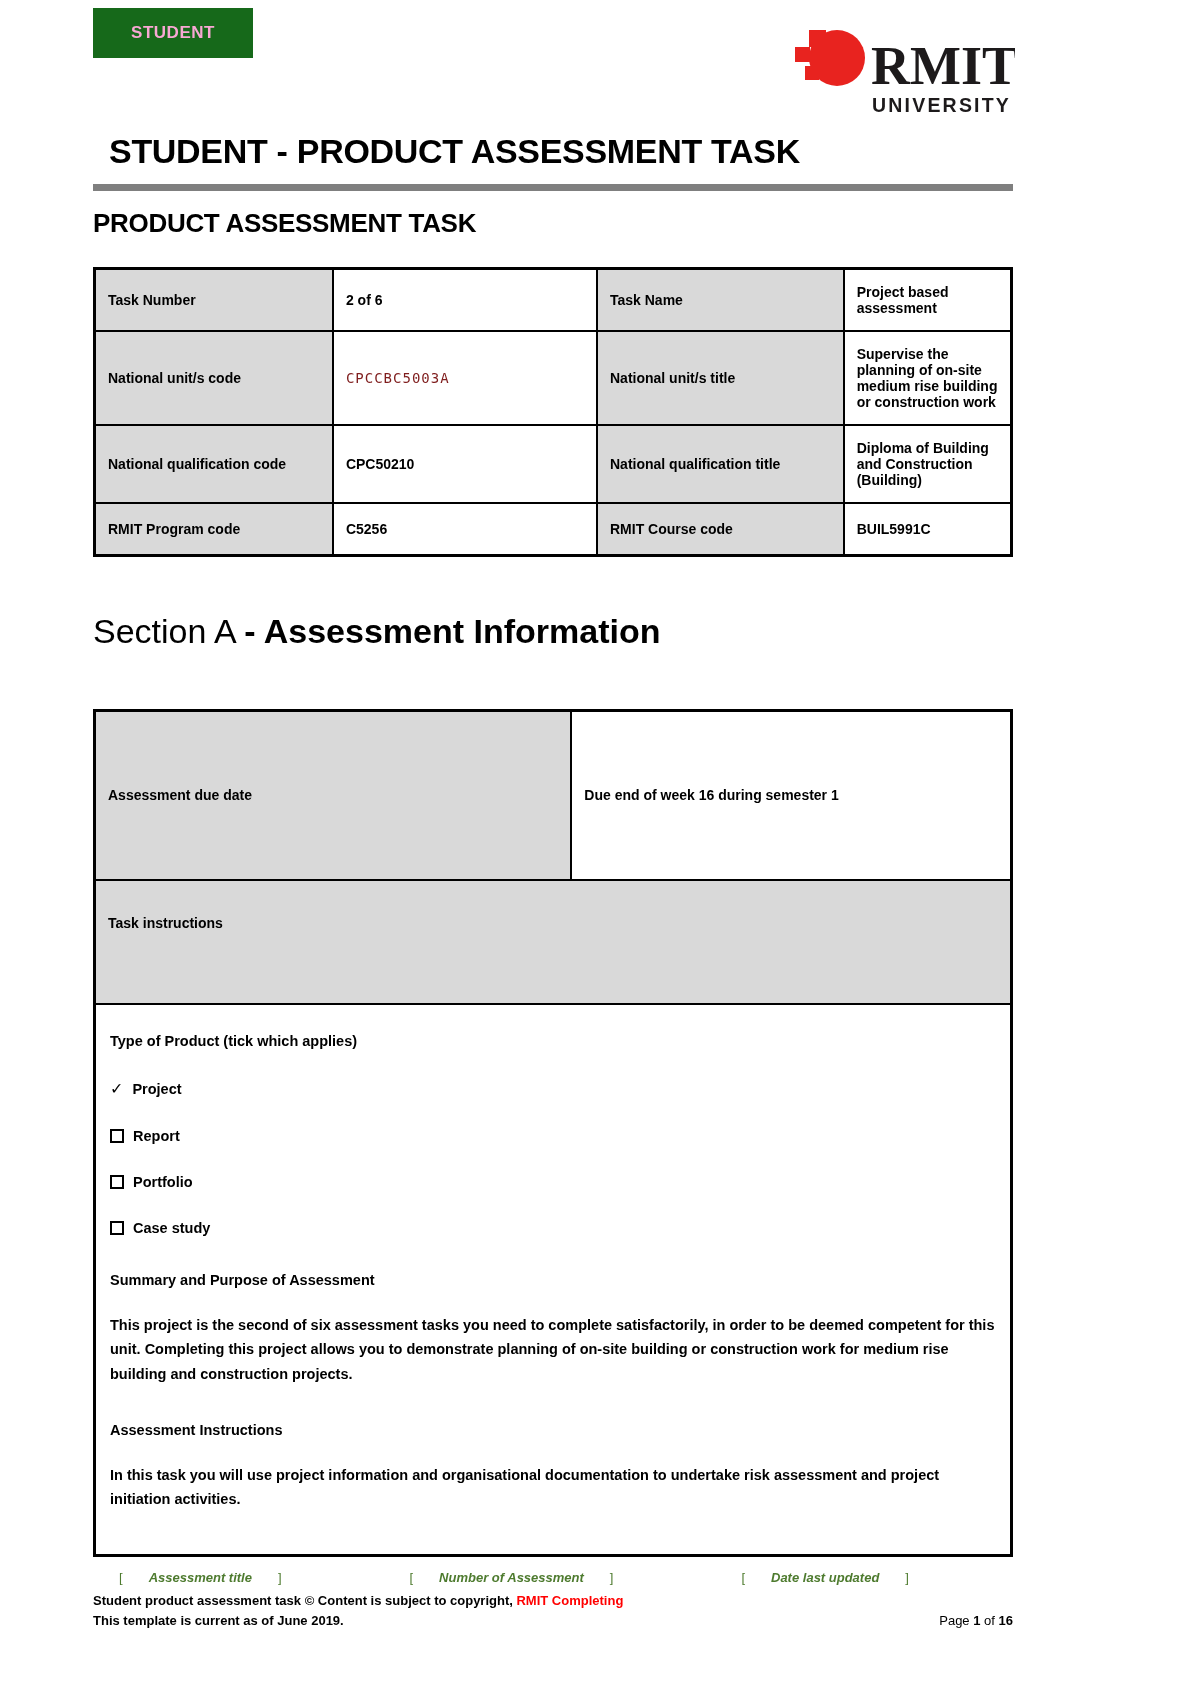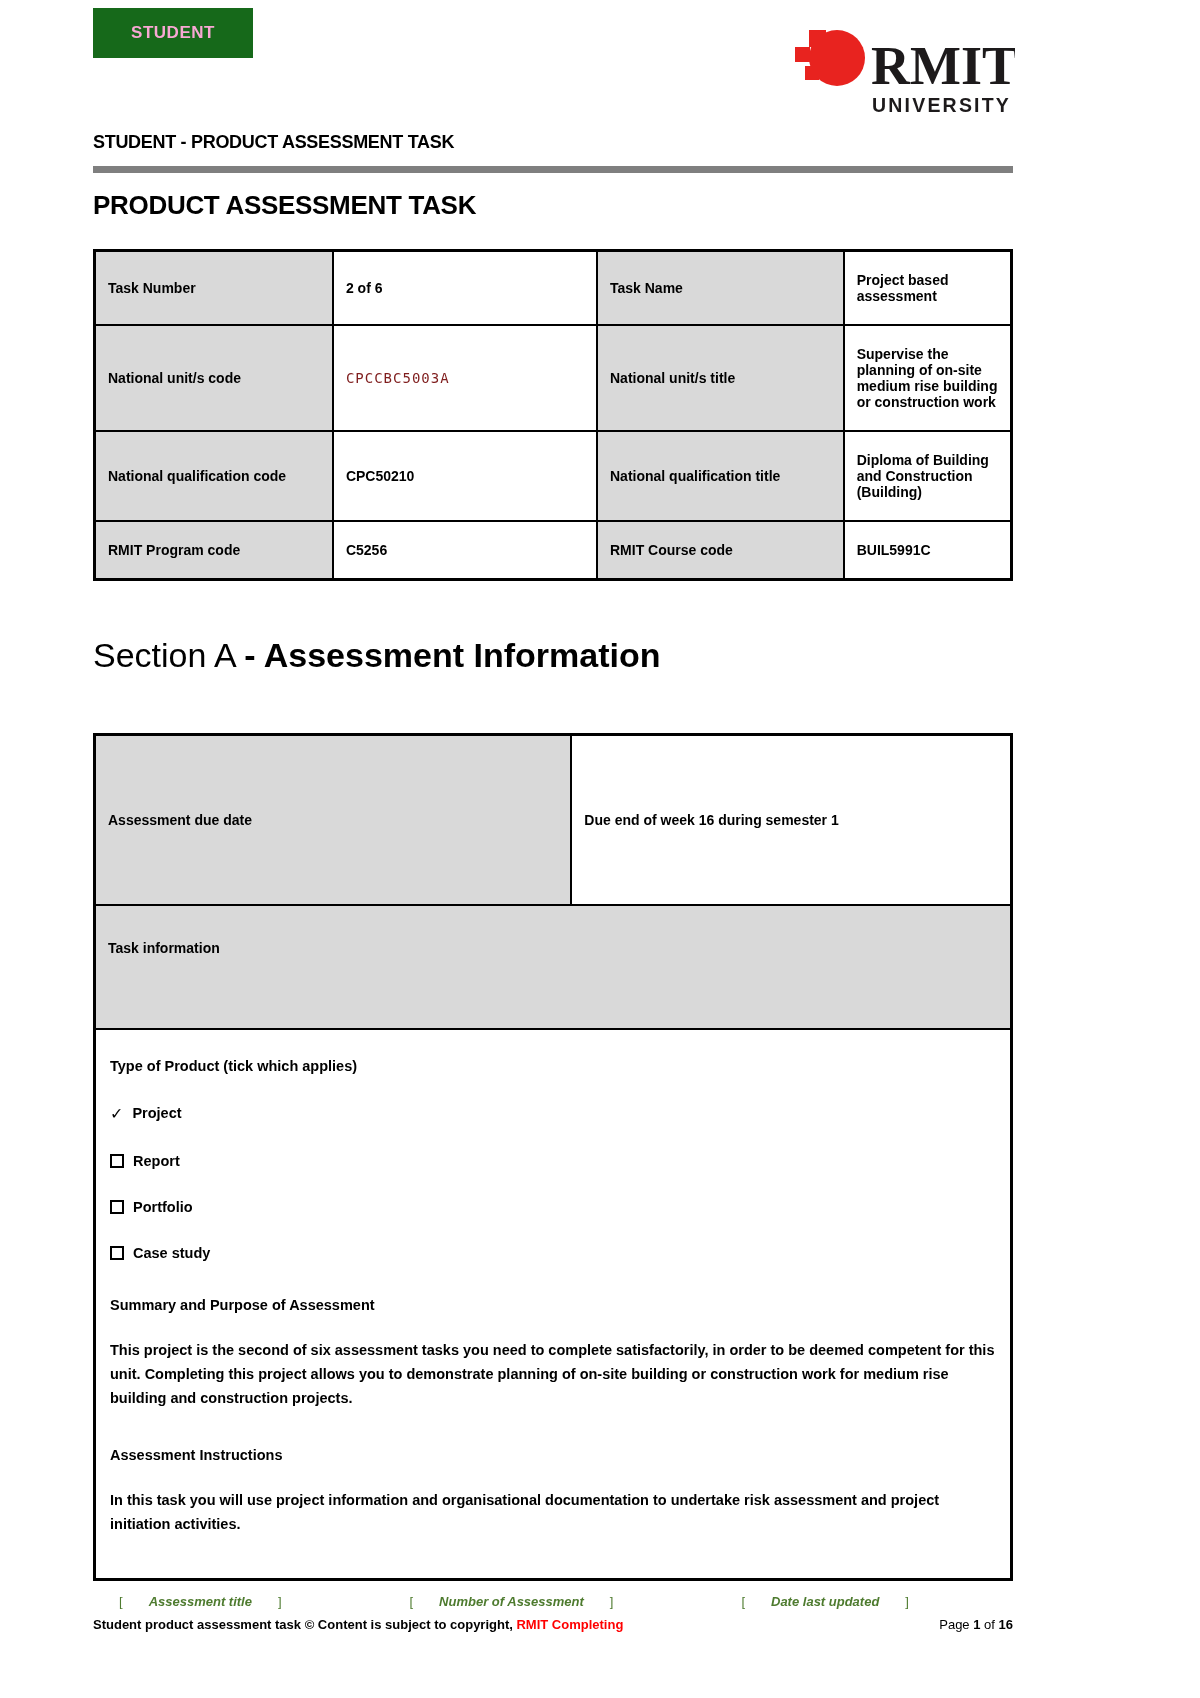--- a/index.html
+++ b/index.html
@@ -23,22 +23,22 @@
     font-size: 17px;
     letter-spacing: 0.5px;
     display: flex; align-items: center; justify-content: center;
   }
   .logo {
     position: absolute;
     top: 24px; right: 185px;
     width: 222px; height: 94px;
   }
   .doc-title {
-    margin: 74px 0 0 0;
-    font-size: 18px;
+    margin: 74px 0 0 16px;
+    font-size: 34px;
     font-weight: bold;
     letter-spacing: -0.3px;
   }
   .rule {
     margin-top: 13px;
     height: 7px;
     background: #7f7f7f;
   }
   .page-title {
     margin: 17px 0 0 0;
@@ -49,21 +49,21 @@
 
   
   table.grid {
     border-collapse: collapse;
     width: 920px;
     border: 3px solid #000;
     table-layout: fixed;
   }
   table.grid td {
     border: 2px solid #000;
-    padding: 20px 12px;
+    padding: 14px 12px;
     font-size: 14px;
     vertical-align: middle;
   }
   td.gray { background: #d9d9d9; }
   td.lbl { font-weight: bold; }
   td.val { font-weight: bold; }
   td.form-val {
     font-family: "DejaVu Sans Mono", monospace;
     font-weight: normal;
     font-size: 16px;
@@ -195,21 +195,21 @@
     <colgroup>
       <col style="width:52%">
         <col style="width:48%">
     </colgroup>
     <tbody>
         <tr>
       <td class="gray lbl due">Assessment due date</td>
       <td class="val due">Due end of week 16 during semester 1</td>
     </tr>
     <tr>
-      <td class="gray lbl instr" colspan="2">Task information</td>
+      <td class="gray lbl instr" colspan="2">Task instructions</td>
     </tr>
     <tr>
       <td class="content-cell" colspan="2">
         <div class="cb">
           <div class="h">Type of Product (tick which applies)</div>
 
           <div class="opt">
             <span class="tick">✓</span>
             <span>Project</span>
           </div>
@@ -251,18 +251,19 @@
         </span>
       <span class="ph-item">
           <span class="br">[</span>
           <span class="ph-text">Date last updated</span>
           <span class="br">]</span>
         </span>
     </div>
     <div class="foot-lines">
       <div>
         <div><span>Student product assessment task © Content is subject to copyright, </span><span class="red-link">RMIT Completing</span></div>
+        <div>This template is current as of June 2019.</div>
       </div>
       <div class="page-num"><span class="light">Page </span><span>1</span><span class="light"> of </span><span>16</span></div>
     </div>
   </div>
 
 </div>
 
 </body></html>

